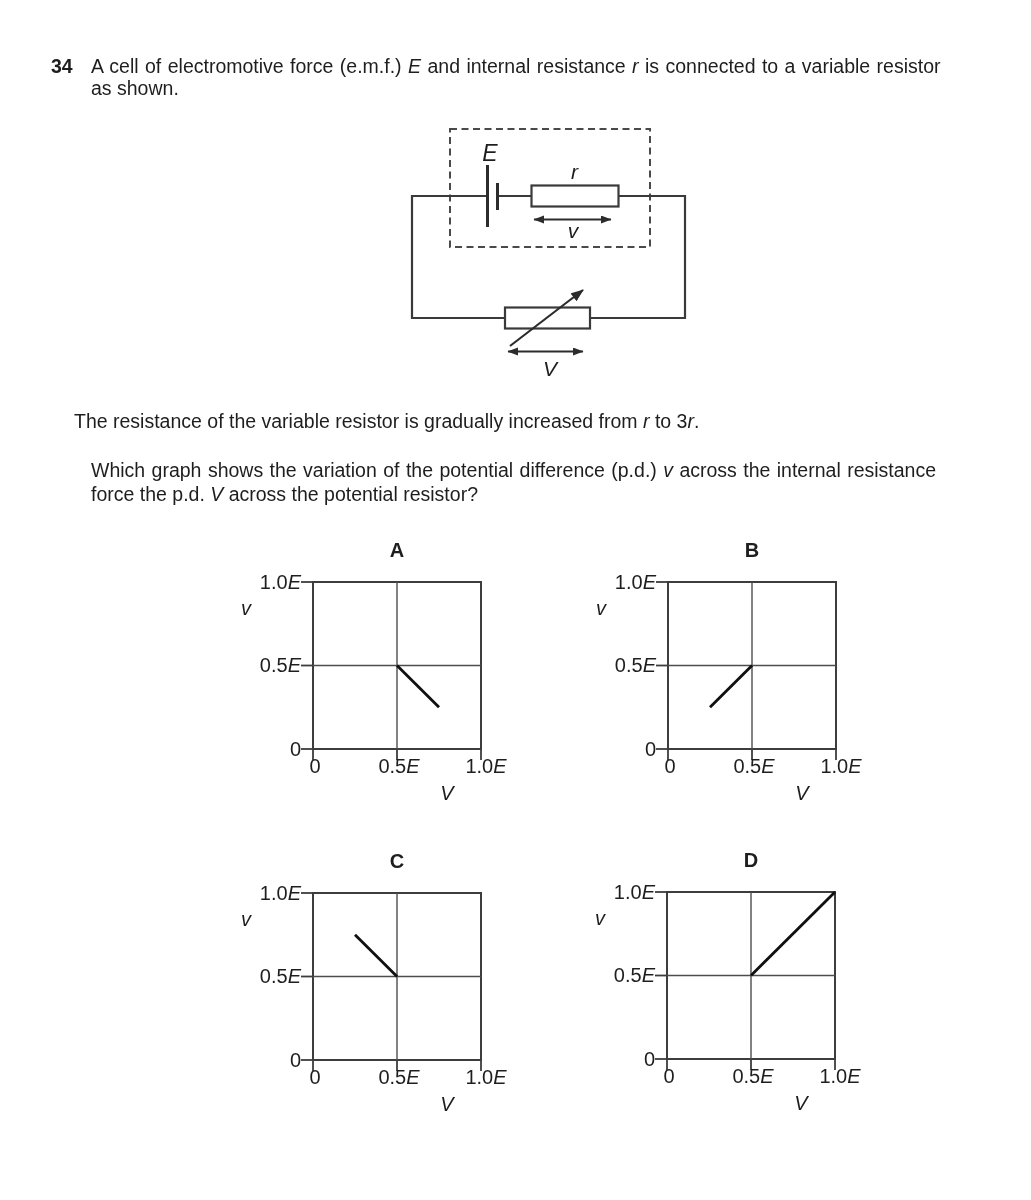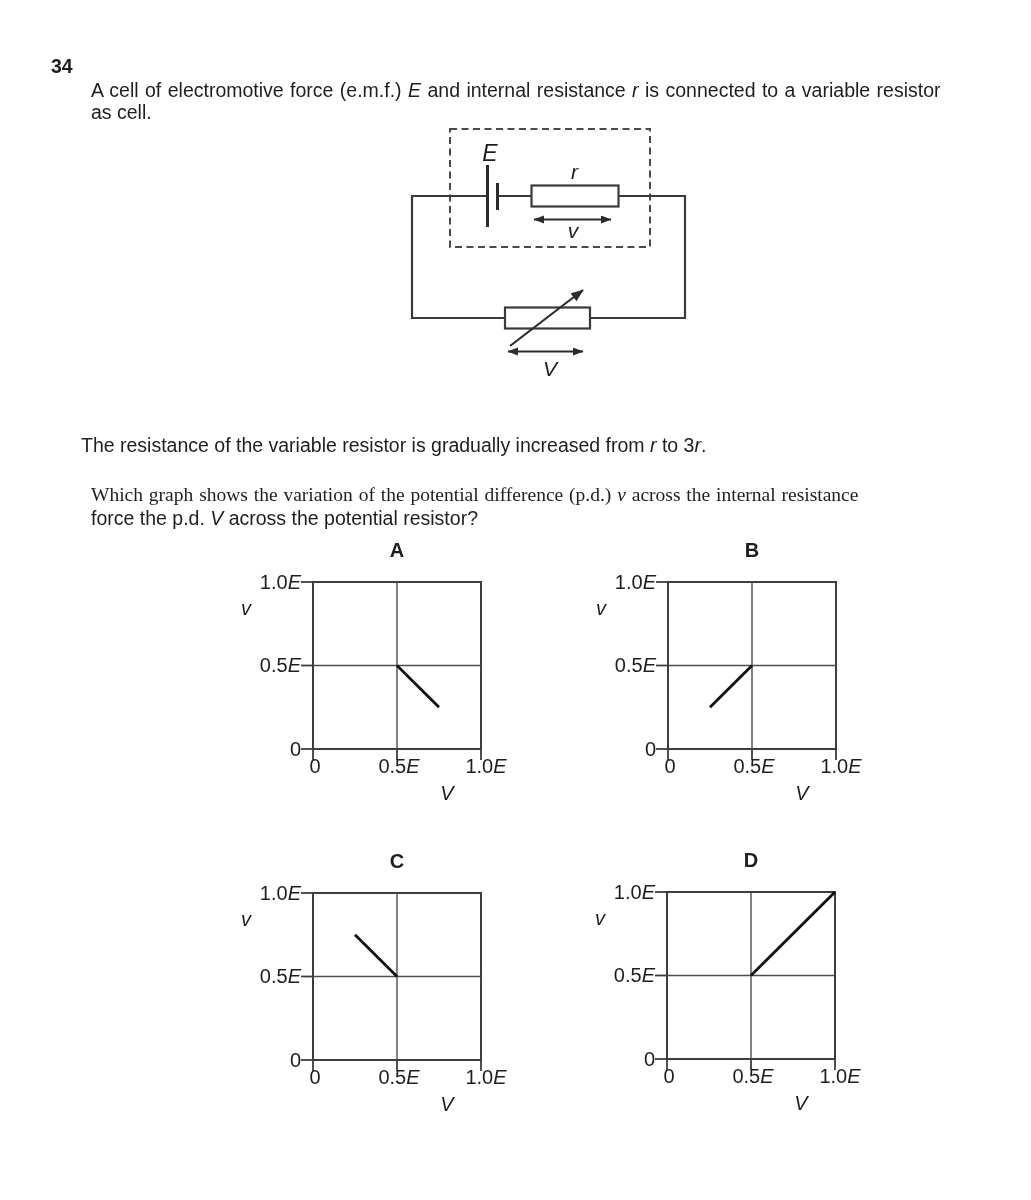--- a/index.html
+++ b/index.html
@@ -1,20 +1,20 @@
 <!DOCTYPE html>
 <html><head>
 <meta charset="utf-8">
 <style>
   html,body{margin:0;padding:0;background:#fff;}
   .sheet{
     position:relative;width:1031px;height:1200px;overflow:hidden;background:#ffffff;
     color:#1e1e1e;font-family:"Liberation Sans",sans-serif;
   }
-  .p{position:absolute;font-size:19.5px;line-height:23px;white-space:nowrap;color:#1e1e1e;margin-top:24px;}
+  .p{position:absolute;font-size:19.5px;line-height:23px;white-space:nowrap;color:#1e1e1e;}
   .wide{word-spacing:1px;}
   .it{font-style:italic;}
   .qnum{position:absolute;left:51px;top:55px;font-size:19.5px;line-height:23px;font-weight:700;}
 
   
   .circuit{position:absolute;}
   .cw{stroke:#3a3a3a;stroke-width:2.2;fill:none;}
   .cdash{fill:none;stroke:#4a4a4a;stroke-width:2;stroke-dasharray:7 4.5;}
   .cbox{fill:#ffffff;stroke:#3a3a3a;stroke-width:2.2;}
   .cplate{stroke:#2c2c2c;stroke-width:3;}
@@ -36,21 +36,21 @@
   .ylab{position:absolute;left:13px;top:68px;width:16px;text-align:center;font-size:20px;line-height:21px;font-style:italic;}
   .xlab{position:absolute;left:222px;top:253px;font-size:20px;line-height:21px;font-style:italic;transform:translateX(-50%);}
 </style>
 </head>
 <body>
 
 <div class="sheet">
 
   <div class="qnum">34</div>
   <div class="p wide" style="left:91px;top:55px;"><span>A cell of electromotive force (e.m.f.) </span><span class="it">E</span><span> and internal resistance </span><span class="it">r</span><span> is connected to a variable resistor</span></div>
-  <div class="p" style="left:91px;top:77px;"><span>as cell.</span></div>
+  <div class="p" style="left:91px;top:77px;"><span>as shown.</span></div>
 
   <svg class="circuit" style="left:390px;top:115px;" width="320" height="270" viewBox="0 0 320 270">
     <defs>
       <marker id="ah" markerWidth="12" markerHeight="10" refX="10" refY="4" orient="auto-start-reverse" markerUnits="userSpaceOnUse">
         <path class="mk" d="M0,0 L10.5,4 L0,8 Z"></path>
       </marker>
       <marker id="ah2" markerWidth="15" markerHeight="12" refX="12" refY="5" orient="auto" markerUnits="userSpaceOnUse">
         <path class="mk" d="M0,0 L13,5 L0,10 Z"></path>
       </marker>
     </defs>
@@ -70,22 +70,22 @@
     <rect class="cbox" x="115" y="192.5" width="85" height="21"></rect>
     <line class="carr" x1="120" y1="231" x2="193" y2="175" marker-end="url(#ah2)"></line>
     <line class="carr" x1="118" y1="236.5" x2="193" y2="236.5" marker-start="url(#ah)" marker-end="url(#ah)"></line>
 
     <text class="clab clab-big" x="100" y="46">E</text>
     <text class="clab" x="184.5" y="64">r</text>
     <text class="clab" x="183" y="123">v</text>
     <text class="clab" x="160" y="261">V</text>
   </svg>
 
-  <div class="p" style="left:81px;top:410px;"><span>The resistance of the variable resistor is gradually increased from </span><span class="it">r</span><span> to 3</span><span class="it">r</span><span>.</span></div>
-  <div class="p wide" style="left:91px;top:459px;font-family:Liberation Serif, serif;"><span>Which graph shows the variation of the potential difference (p.d.) </span><span class="it">v</span><span> across the internal resistance</span></div>
+  <div class="p" style="left:74px;top:410px;"><span>The resistance of the variable resistor is gradually increased from </span><span class="it">r</span><span> to 3</span><span class="it">r</span><span>.</span></div>
+  <div class="p wide" style="left:91px;top:459px;"><span>Which graph shows the variation of the potential difference (p.d.) </span><span class="it">v</span><span> across the internal resistance</span></div>
   <div class="p" style="left:91px;top:483px;"><span>force the p.d. </span><span class="it">V</span><span> across the potential resistor?</span></div>
 
   <div class="graph" style="left:225px;top:530px;">
     <div class="gtitle">A</div>
     <svg class="gsvg" width="300" height="234" viewBox="0 0 300 234">
       <rect class="gbox" x="88" y="52" width="168" height="167"></rect>
       <line class="ggrid" x1="172" y1="52" x2="172" y2="219"></line>
       <line class="ggrid" x1="88" y1="135.5" x2="256" y2="135.5"></line>
       <g class="gticks">
         <line x1="76" y1="52" x2="88" y2="52"></line>

